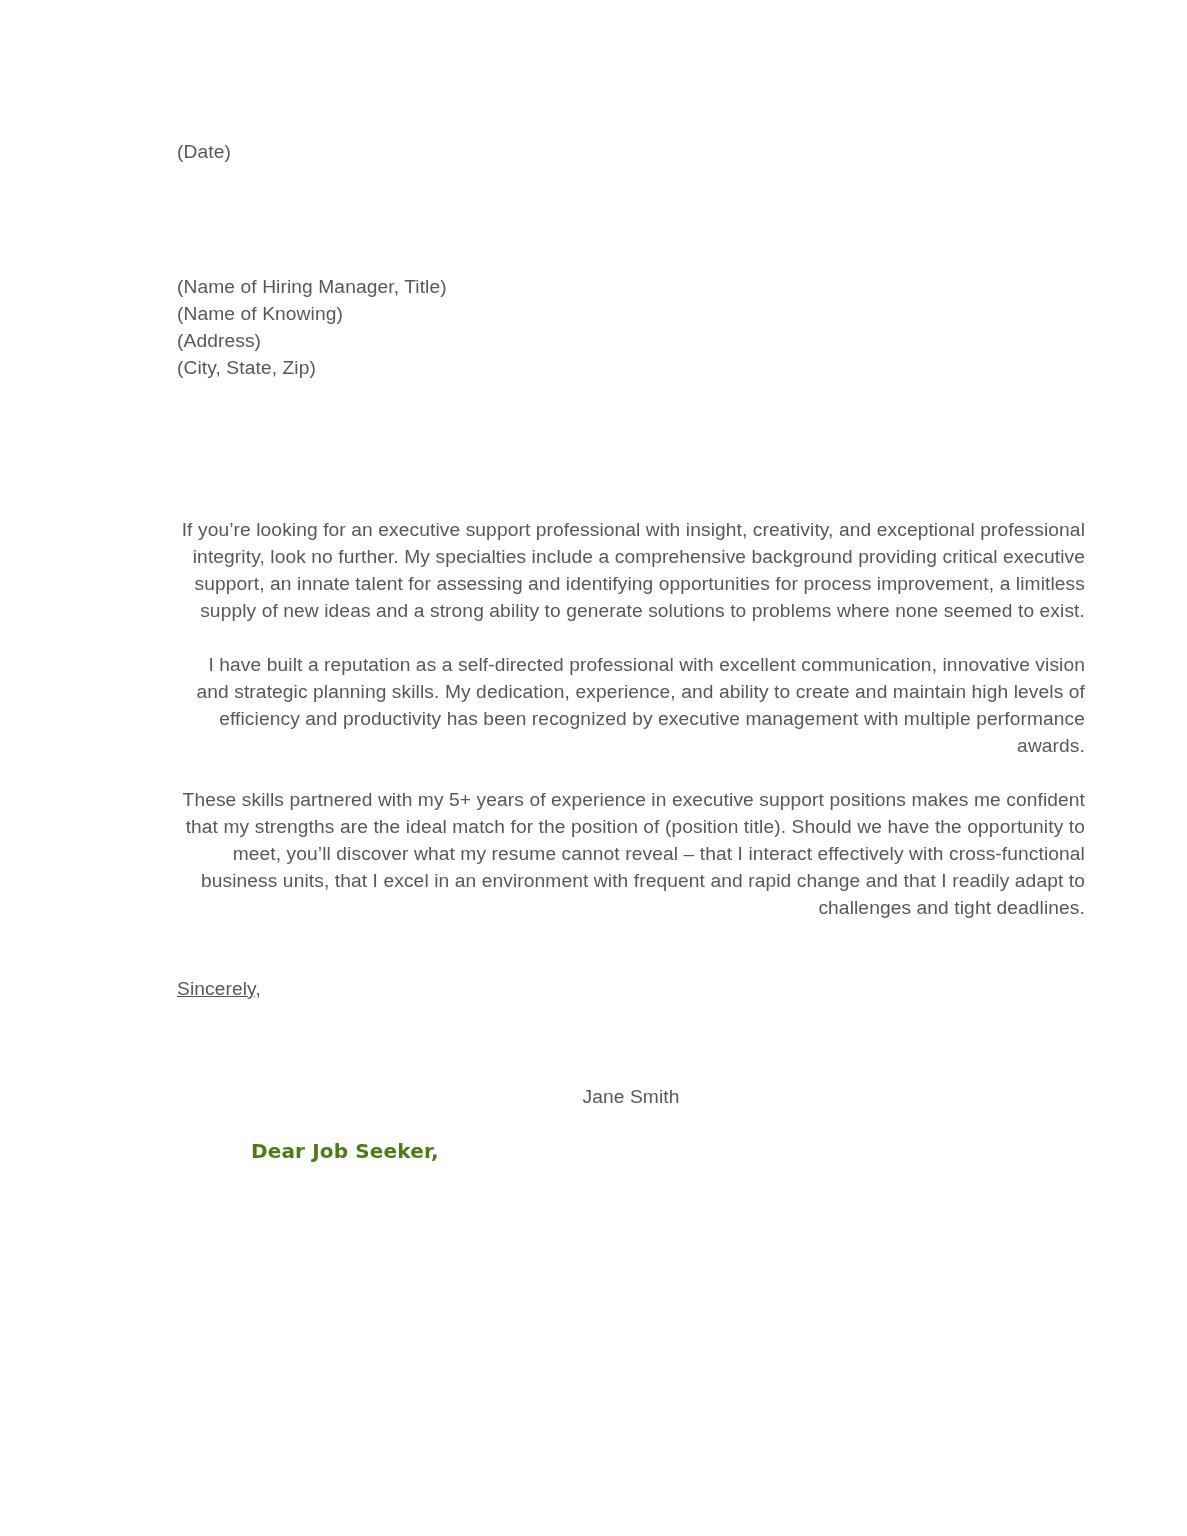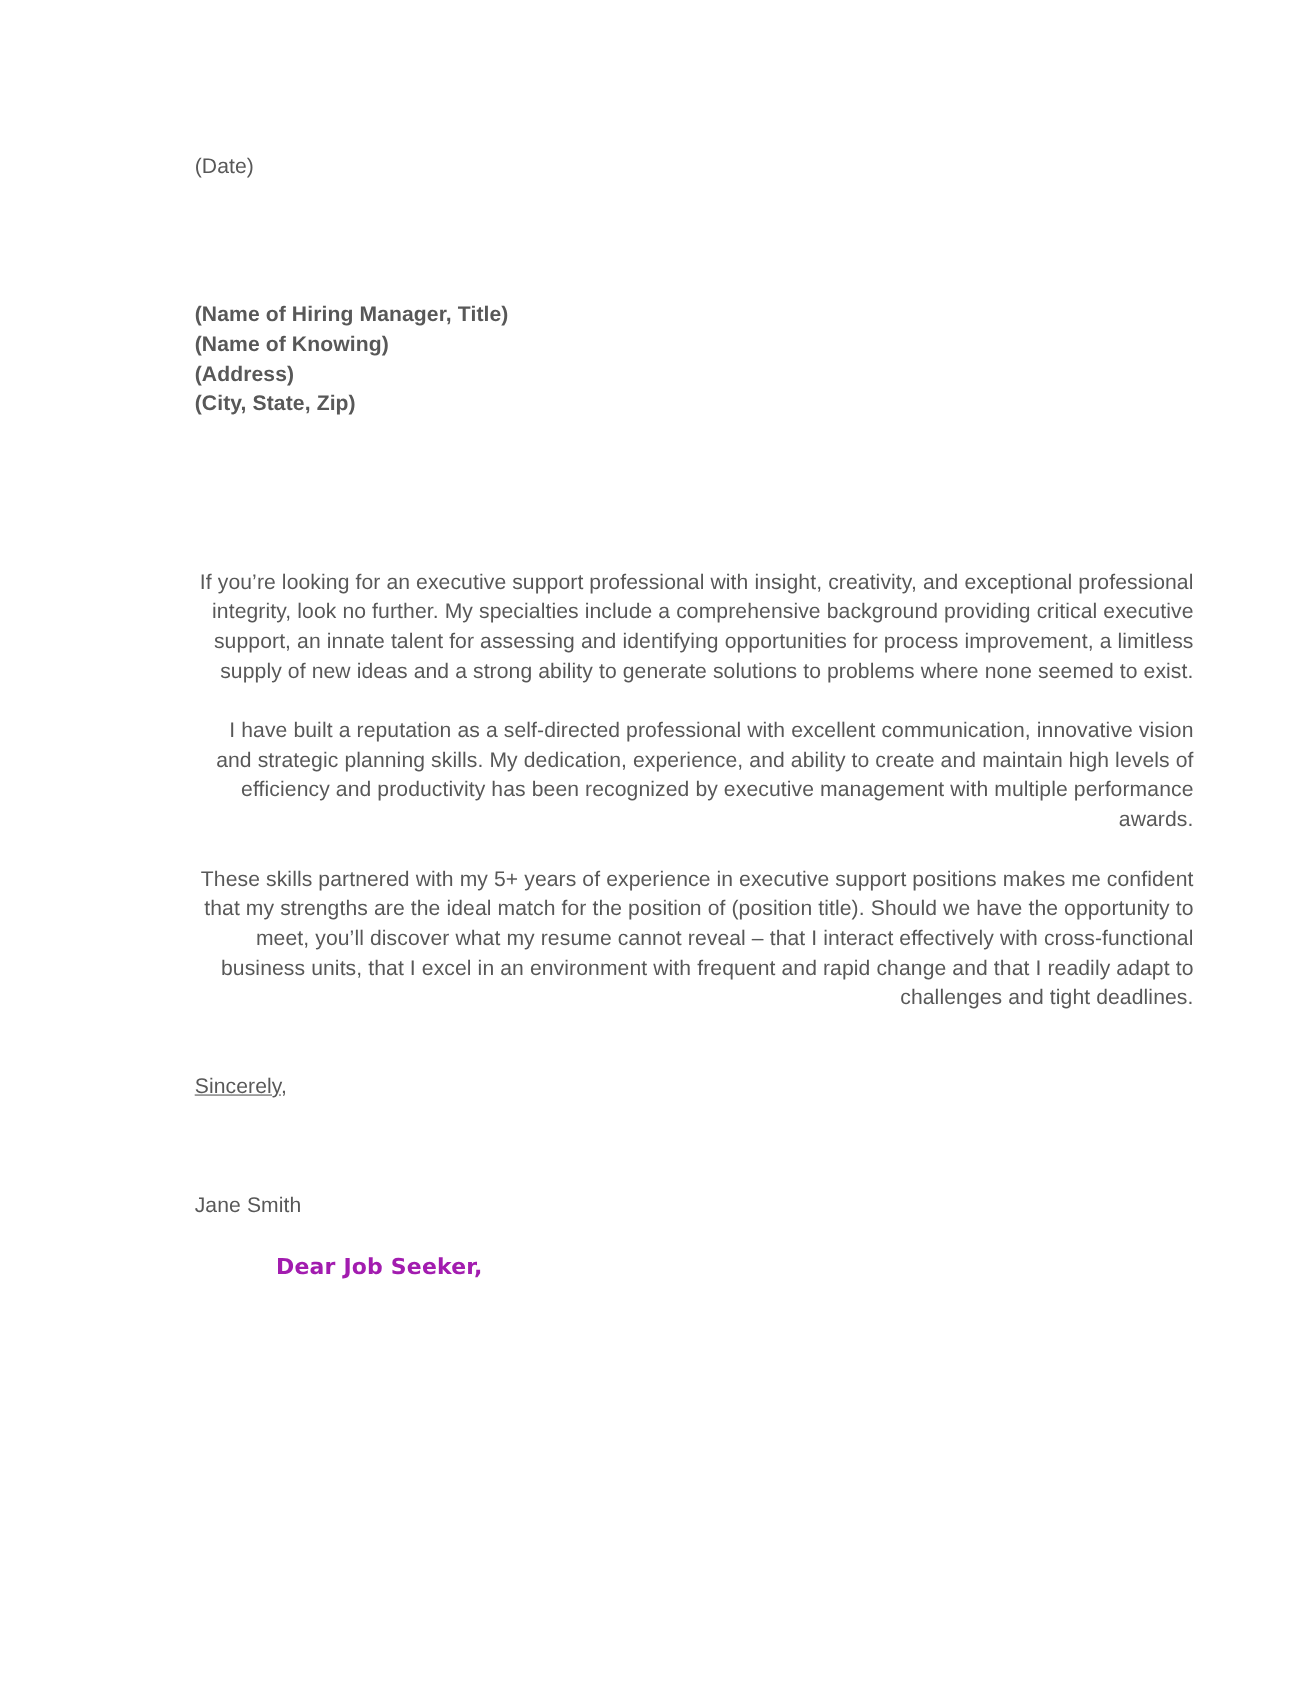--- a/index.html
+++ b/index.html
@@ -45,51 +45,51 @@
   }
 
   .recipient-block {
     margin: 0;
     padding: 0;
     list-style: none;
   }
   .recipient-block li {
     margin: 0;
     white-space: pre;
-    font-weight: bold;
   }
 
   .salutation {
     margin: 0;
   }
 
   .paragraph {
     margin: 0;
     text-align: right;
   }
 
   .closing {
     margin: 0;
     text-decoration: underline;
   }
 
   .signature-name {
     margin: 0;
+    text-align: center;
   }
 
   
   .sp-1 { height: 27px; }
   .sp-3 { height: 81px; }
   .sp-4 { height: 108px; }
 
   
   .second-salutation {
     margin: 0;
     padding-left: 74px;
-    color: #a21caf;
+    color: #4d7c0f;
     font-family: "DejaVu Sans", sans-serif;
     font-size: 20px;
     font-weight: 600;
     line-height: 28px;
     letter-spacing: 0.15px;
   }
 </style>
 </head>
 <body>
 

